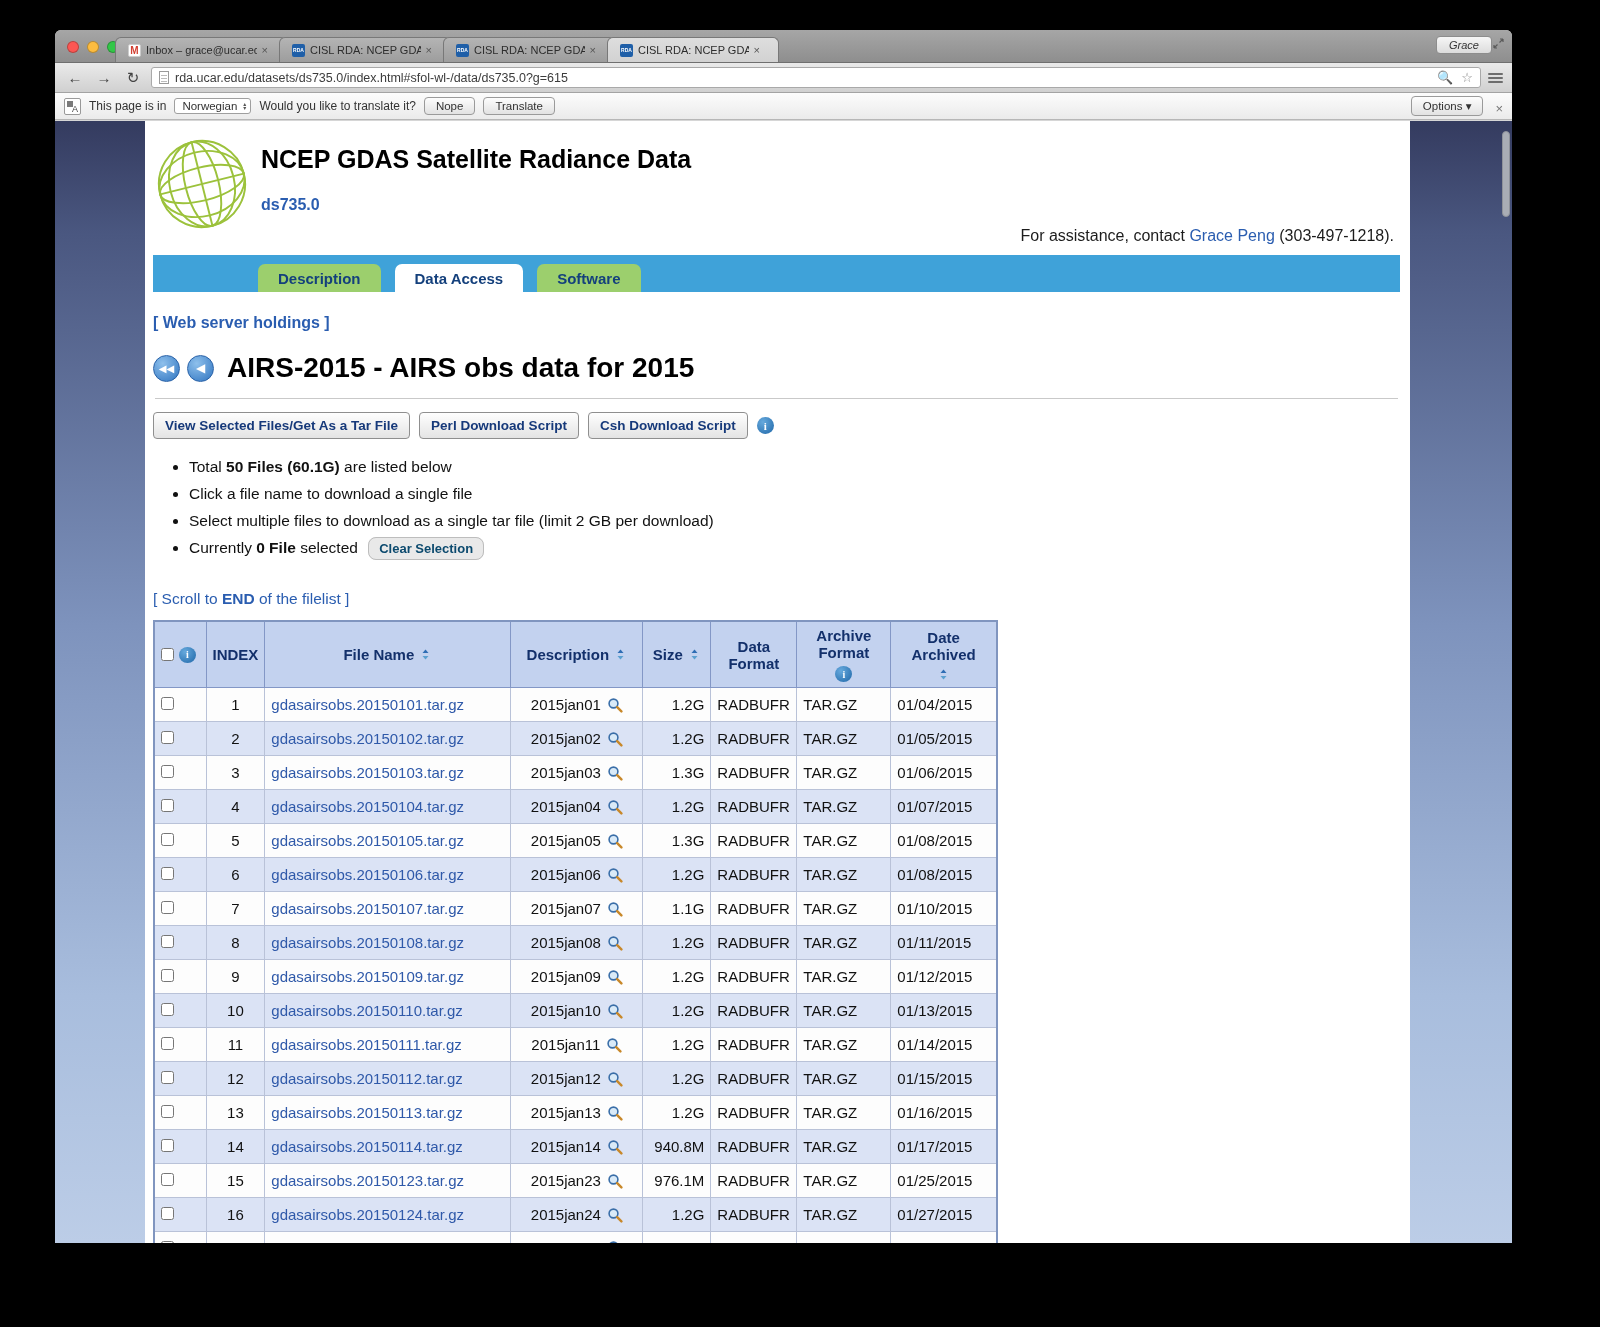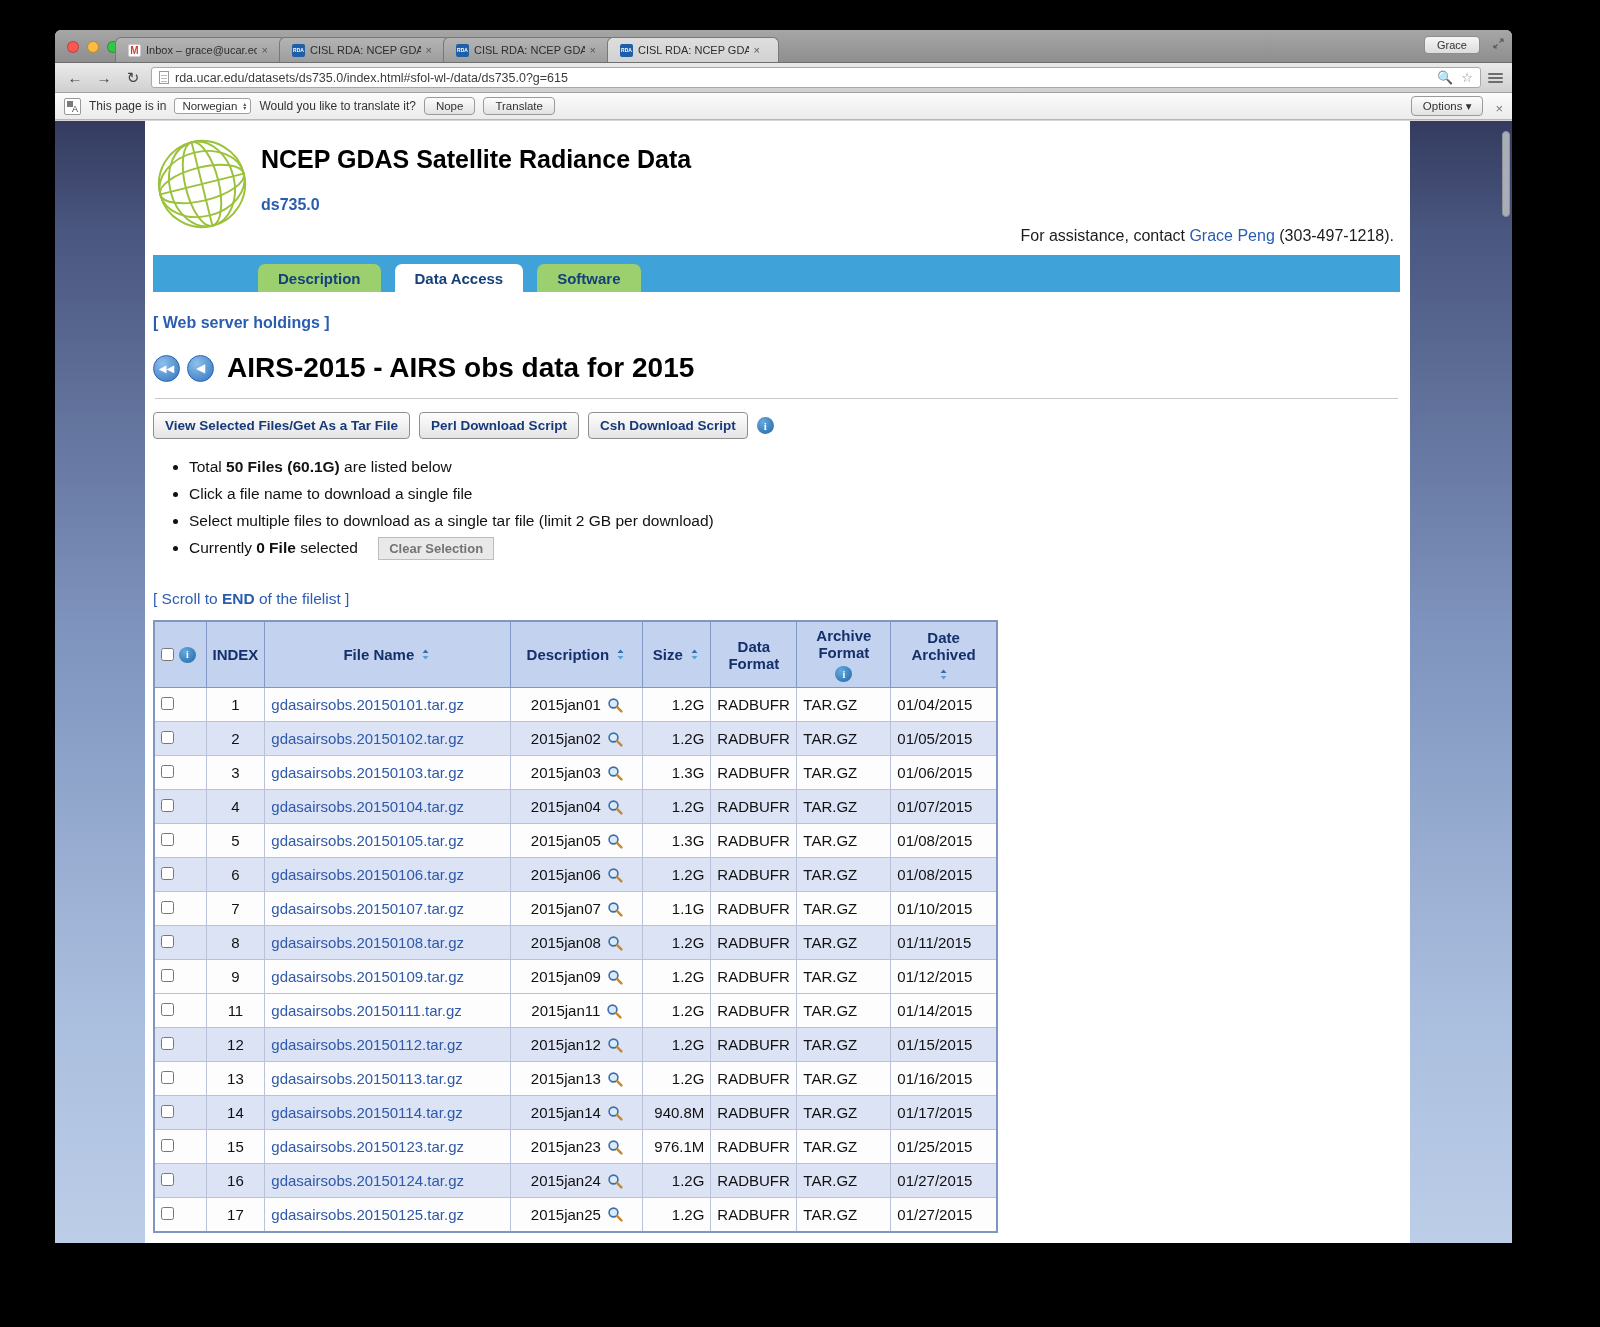--- a/index.html
+++ b/index.html
@@ -21,22 +21,22 @@
     border-radius:6px 6px 0 0; border:1px solid #787878; border-bottom:none;
     background:linear-gradient(#b4b4b4,#9d9d9d); display:flex; align-items:center; gap:5px;
     font-size:11px; color:#2d2d2d; position:relative; }
   .tab.active { background:linear-gradient(#dedede,#d2d2d2); z-index:4; }
   .tab-title { flex:1; overflow:hidden; white-space:nowrap; }
   .tab-close { font-size:11px; color:#555; line-height:1; }
   .favicon { width:13px; height:13px; border-radius:2px; flex:0 0 13px;
     display:flex; align-items:center; justify-content:center; font-weight:bold; }
   .favicon.gmail { background:#fff; color:#d23f31; font-size:10px; border:1px solid #ccc; }
   .favicon.rda { background:#1f5fa8; color:#fff; font-size:5px; letter-spacing:0; }
-  .profile-btn { position:absolute; right:32px; top:6px; padding:2px 12px; font-size:11px;
-    color:#333; background:linear-gradient(#f6f6f6,#dcdcdc); border:1px solid #8d8d8d; border-radius:4px; }
+  .profile-btn { position:absolute; right:20px; top:6px; padding:2px 12px; font-size:11px;
+    color:#333; background:linear-gradient(#f6f6f6,#dcdcdc); border:1px solid #8d8d8d; border-radius:4px;font-style:italic; }
   .fs-icon { position:absolute; right:8px; top:8px; width:11px; height:11px; }
   .fs-icon svg{display:block}
 
   
   .toolbar { height:30px; background:linear-gradient(#eaeaea,#d0d0d0);
     border-bottom:1px solid #a3a3a3; display:flex; align-items:center; gap:7px; padding:0 9px; }
   .navbtn { font-size:15px; color:#444; width:22px; text-align:center; }
   .urlbar { flex:1; height:21px; background:#fff; border:1px solid #a9a9a9; border-radius:3px;
     display:flex; align-items:center; gap:6px; padding:0 7px; font-size:12.5px; color:#3c3c3c; }
   .doc-icon { width:10px; height:13px; border:1px solid #9a9a9a; background:#fff; position:relative; flex:0 0 10px; }
@@ -98,22 +98,22 @@
   .btnrow { margin-top:13px; display:flex; align-items:center; gap:9px; }
   .action-btn { background:linear-gradient(#fefefe,#e4e4e4); border:1px solid #8f8f8f; border-radius:4px;
     padding:5px 11px; font-size:13.5px; font-weight:bold; color:#16397a; }
   .info-icon { width:17px; height:17px; border-radius:50%; flex:0 0 17px;
     background:radial-gradient(circle at 35% 30%, #66a9dd, #1f67a8); color:#fff;
     font-size:11px; font-weight:bold; font-family:"Liberation Serif",serif;
     display:inline-flex; align-items:center; justify-content:center; }
 
   ul.notes { margin:18px 0 0 36px; font-size:15.5px; color:#111; }
   ul.notes li { margin-bottom:7px; line-height:20px; }
-  .clear-btn { background:#e9e9e9; border:1px solid #bdbdbd; border-radius:0;
-    padding:3px 10px; font-size:13px; font-weight:bold; color:#737373; margin-left:16px; }
+  .clear-btn { background:#e9e9e9; border:1px solid #bdbdbd; border-radius:8px;
+    padding:3px 10px; font-size:13px; font-weight:bold; color:#0c4a6e; margin-left:6px; }
 
   .scroll-line { margin-top:24px; font-size:15.5px; color:#2a5db0; text-decoration:none; display:inline-block; }
 
   
   table.files { margin-top:12px; border-collapse:collapse; border:2px solid #8095bf; table-layout:fixed; }
   table.files th { background:#c3d2ef; border:1px solid #8397c6; color:#13306b;
     font-size:15px; font-weight:bold; padding:5px 6px; vertical-align:middle; }
   table.files td { border:1px solid #b9c2d8; font-size:15px; color:#111; height:34px; padding:2px 6px; }
   tr.odd td { background:#fdfdfd; }
   tr.even td { background:#dbe3f5; }
@@ -482,20 +482,38 @@
                     <circle cx="6.5" cy="6.5" r="4.4" fill="#d9eaf8" stroke="#3a6ea8" stroke-width="1.6"></circle>
                     <line x1="10.2" y1="10.2" x2="14.4" y2="14.4" stroke="#c8882a" stroke-width="2.4" stroke-linecap="round"></line>
                   </svg>
       </span>
     </td>
     <td class="c-size">1.2G</td>
     <td class="c-format">RADBUFR</td>
     <td class="c-archive">TAR.GZ</td>
     <td class="c-date">01/12/2015</td>
   </tr>
+            <tr class="even">
+    <td class="c-check"><input type="checkbox" style=""></td>
+    <td class="c-index">10</td>
+    <td class="c-file"><a class="filelink" href="#">gdasairsobs.20150110.tar.gz</a></td>
+    <td class="c-desc">
+      <span class="dwrap">
+                  <span class="desc-text">2015jan10</span>
+        <svg class="mag" viewBox="0 0 16 16">
+                    <circle cx="6.5" cy="6.5" r="4.4" fill="#d9eaf8" stroke="#3a6ea8" stroke-width="1.6"></circle>
+                    <line x1="10.2" y1="10.2" x2="14.4" y2="14.4" stroke="#c8882a" stroke-width="2.4" stroke-linecap="round"></line>
+                  </svg>
+      </span>
+    </td>
+    <td class="c-size">1.2G</td>
+    <td class="c-format">RADBUFR</td>
+    <td class="c-archive">TAR.GZ</td>
+    <td class="c-date">01/13/2015</td>
+  </tr>
             <tr class="odd">
     <td class="c-check"><input type="checkbox" style=""></td>
     <td class="c-index">11</td>
     <td class="c-file"><a class="filelink" href="#">gdasairsobs.20150111.tar.gz</a></td>
     <td class="c-desc">
       <span class="dwrap">
                   <span class="desc-text">2015jan11</span>
         <svg class="mag" viewBox="0 0 16 16">
                     <circle cx="6.5" cy="6.5" r="4.4" fill="#d9eaf8" stroke="#3a6ea8" stroke-width="1.6"></circle>
                     <line x1="10.2" y1="10.2" x2="14.4" y2="14.4" stroke="#c8882a" stroke-width="2.4" stroke-linecap="round"></line>

